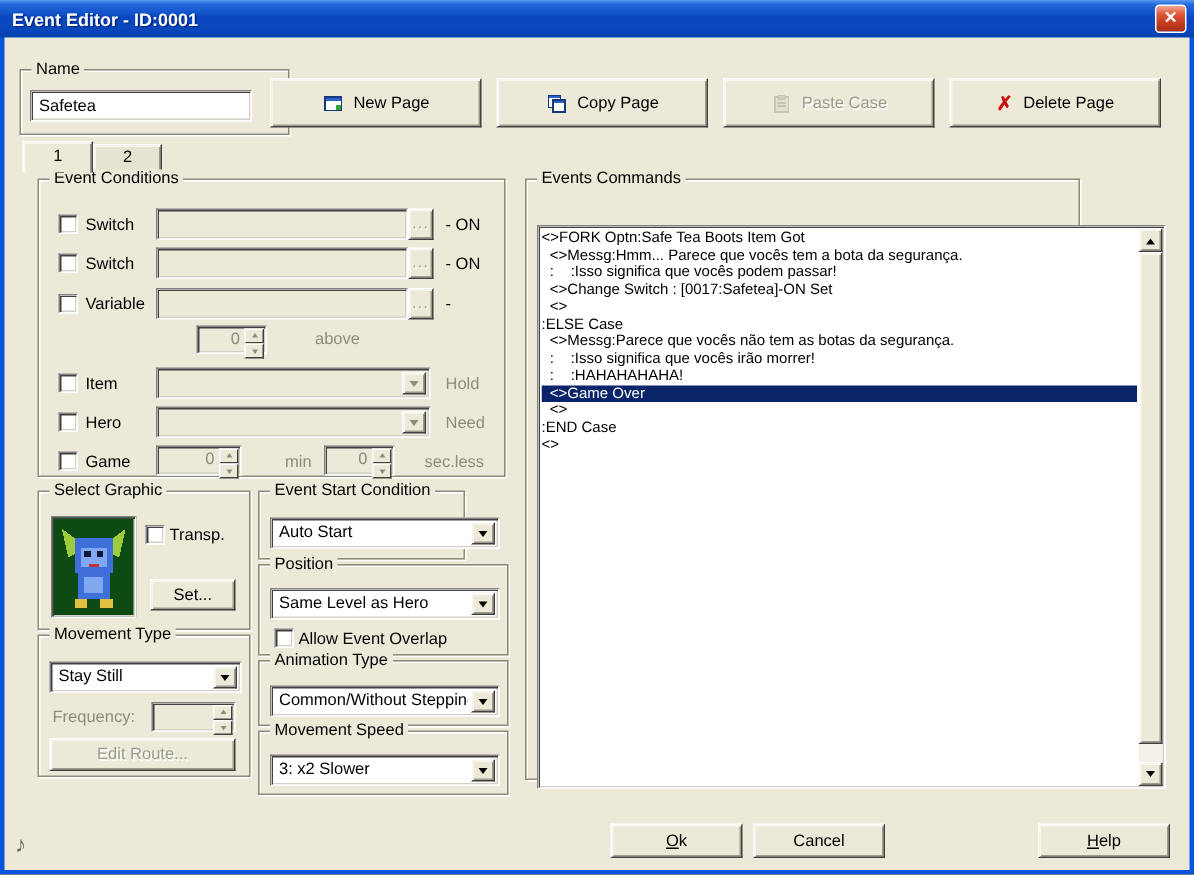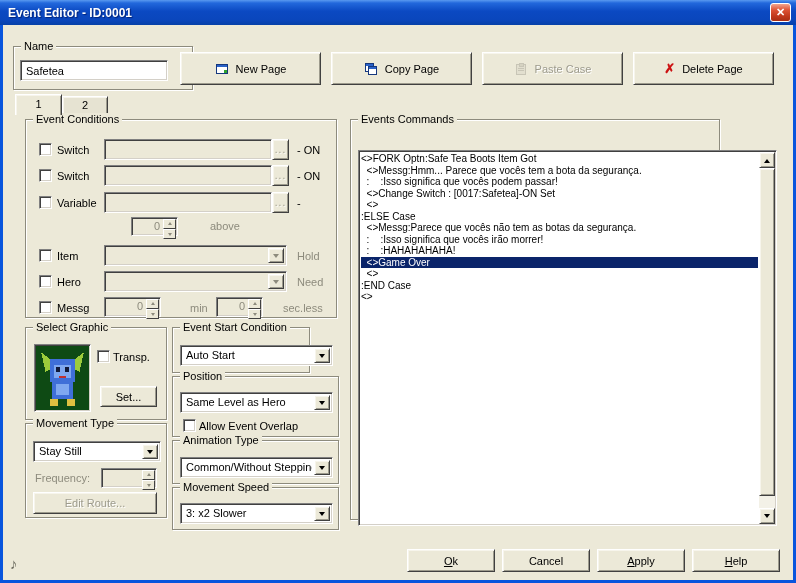--- a/index.html
+++ b/index.html
@@ -213,21 +213,21 @@
     <span class="lbl" style="left:31px;top:156px">Hero</span>
     <div class="combo disabled" style="left:78px;top:151px;width:183px;height:21px">
       <span class="combo-text"></span>
       <span class="combo-btn">
           <i class="arr-down"></i>
         </span>
     </div>
     <span class="lbl gray" style="left:271px;top:156px">Need</span>
 
     <span class="checkbox" style="left:13px;top:181px"></span>
-    <span class="lbl" style="left:31px;top:182px">Messg</span>
+    <span class="lbl" style="left:31px;top:182px">Game</span>
     <div class="spinner disabled" style="left:78px;top:177px;width:57px;height:20px">
       <span class="spin-text">0</span>
       <span class="spin-col">
         <span class="spin-b">
             <i class="arr-up sm"></i>
           </span>
         <span class="spin-b">
             <i class="arr-down sm"></i>
           </span>
       </span>
@@ -354,19 +354,16 @@
     </div>
   </div>
 
   <span class="note-icon">♪</span>
   <button class="btn footer-btn" style="left:407px;top:549px;width:88px;height:23px">
     <span><u>O</u>k</span>
   </button>
   <button class="btn footer-btn" style="left:502px;top:549px;width:88px;height:23px">
     <span>Cancel</span>
   </button>
-  <button class="btn footer-btn" style="left:597px;top:549px;width:88px;height:23px">
-    <span><u>A</u>pply</span>
-  </button>
   <button class="btn footer-btn" style="left:692px;top:549px;width:88px;height:23px">
     <span><u>H</u>elp</span>
   </button>
 </div>
 
 </body></html>

